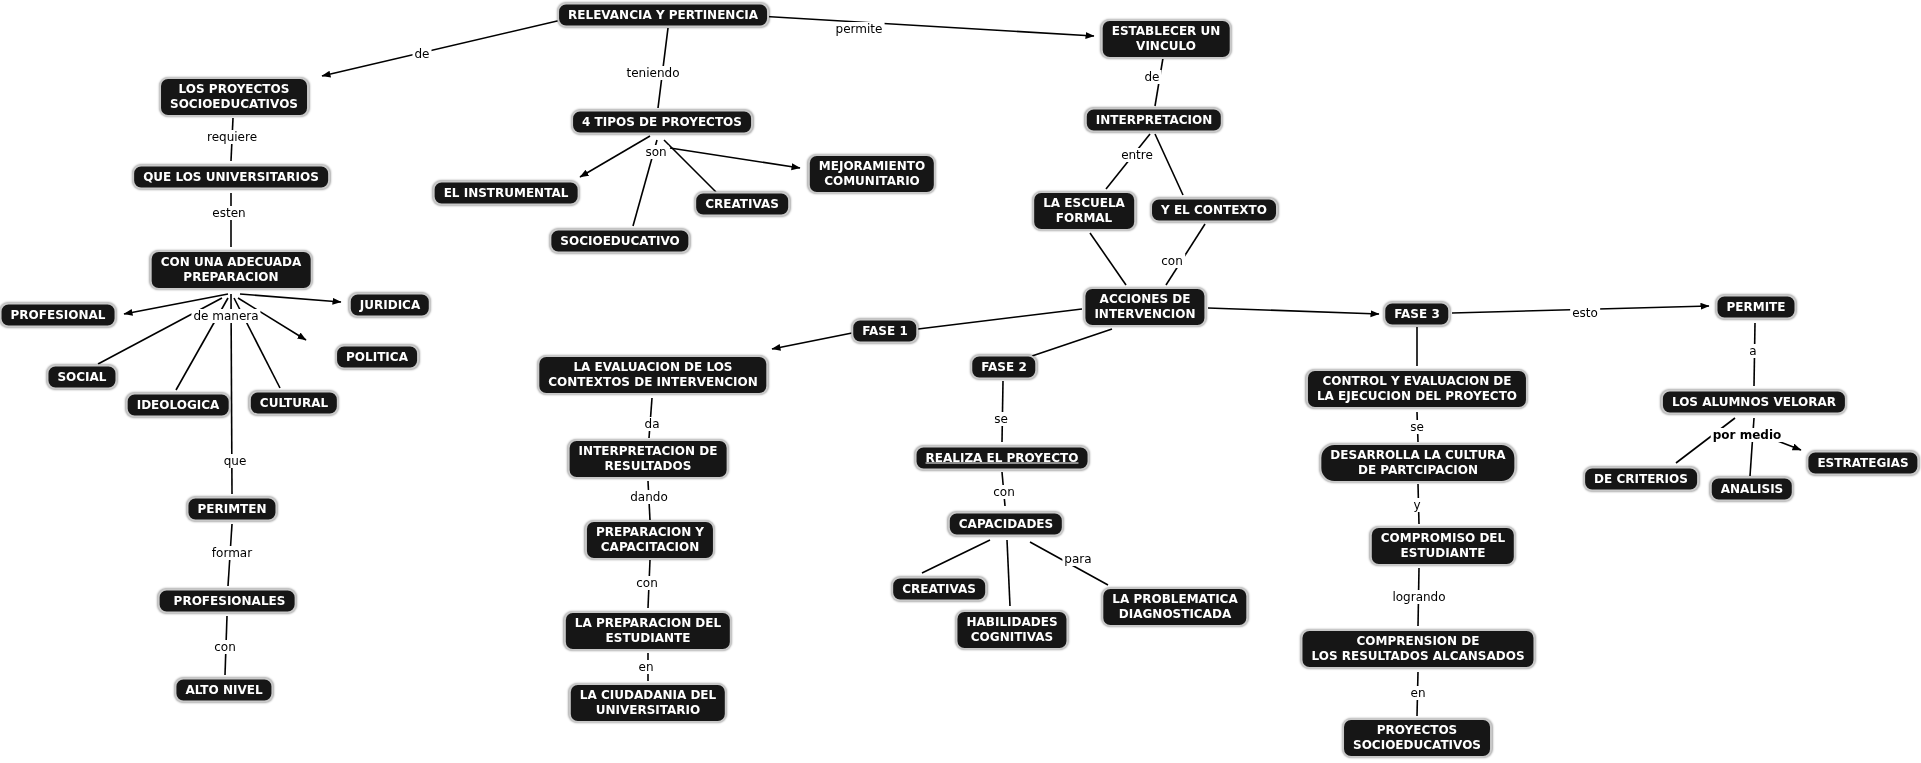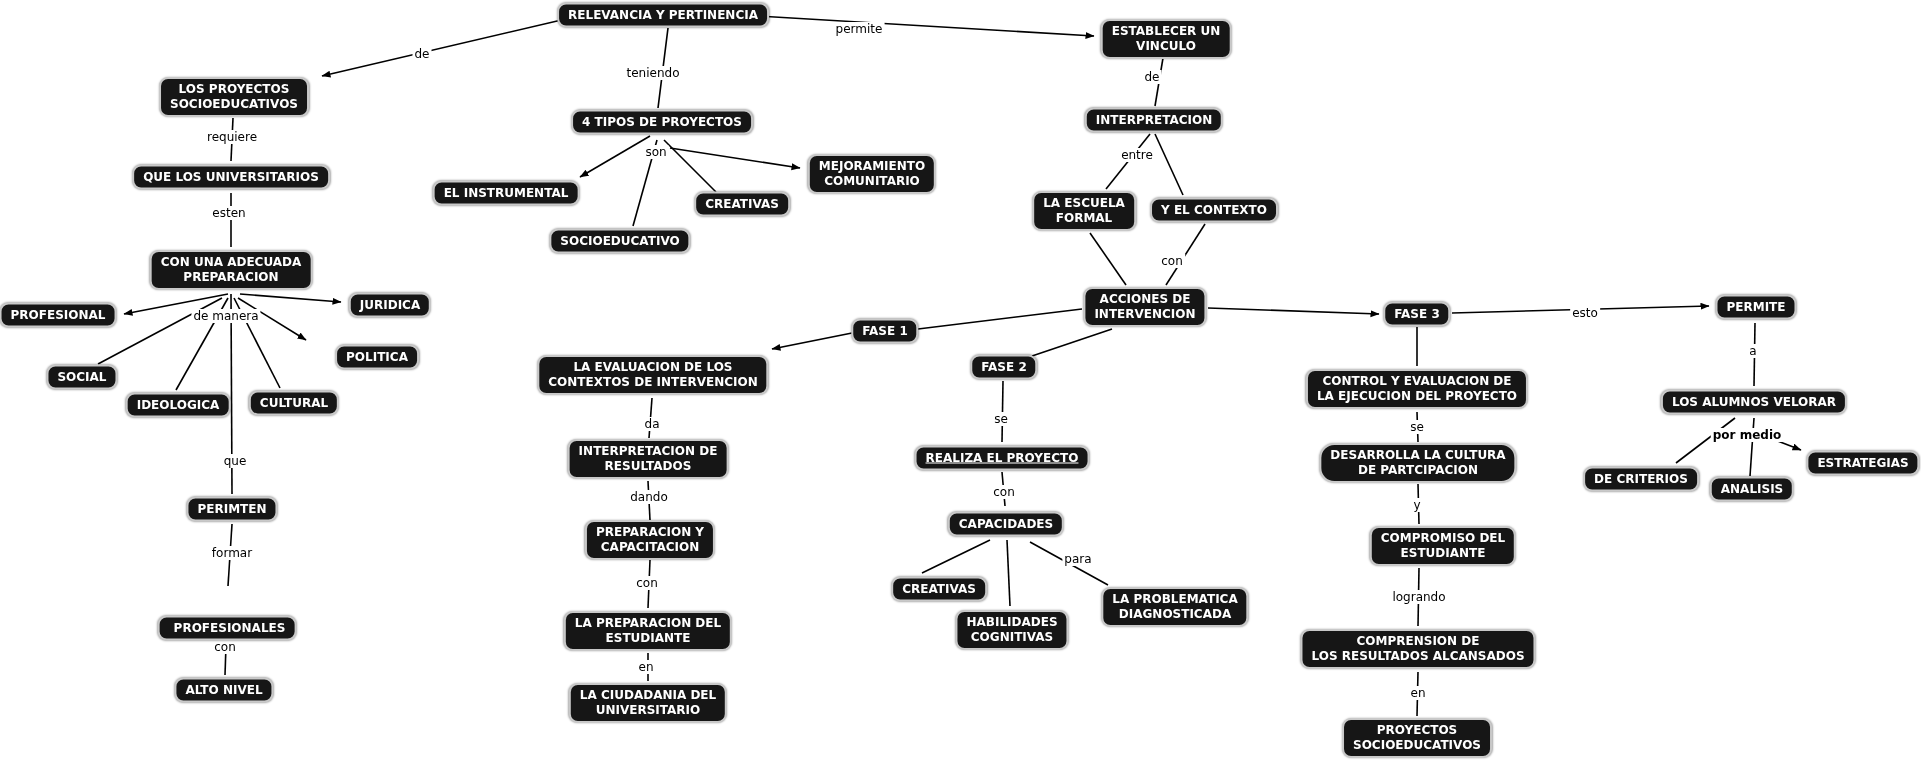--- a/index.html
+++ b/index.html
@@ -172,21 +172,21 @@
       <div class="node" style="left: 1752px; top: 489px;">ANALISIS</div>
       <div class="node" style="left: 232px; top: 509px;">PERIMTEN</div>
       <div class="node" style="left: 1006px; top: 524px;">CAPACIDADES</div>
       <div class="node" style="left: 650px; top: 540px;">PREPARACION Y
 CAPACITACION</div>
       <div class="node" style="left: 1443px; top: 546px;">COMPROMISO DEL
 ESTUDIANTE</div>
       <div class="node" style="left: 915px; top: 589px; margin-left: 24px;">CREATIVAS</div>
       <div class="node" style="left: 1175px; top: 607px;">LA PROBLEMATICA
 DIAGNOSTICADA</div>
-      <div class="node" style="left: 227px; top: 628px; padding-left: 14px;">PROFESIONALES</div>
+      <div class="node" style="left: 227px; top: 601px; padding-left: 14px;">PROFESIONALES</div>
       <div class="node" style="left: 1012px; top: 630px;">HABILIDADES
 COGNITIVAS</div>
       <div class="node" style="left: 648px; top: 631px;">LA PREPARACION DEL
 ESTUDIANTE</div>
       <div class="node" style="left: 1418px; top: 649px;">COMPRENSION DE
 LOS RESULTADOS ALCANSADOS</div>
       <div class="node" style="left: 224px; top: 690px;">ALTO NIVEL</div>
       <div class="node" style="left: 648px; top: 703px;">LA CIUDADANIA DEL
 UNIVERSITARIO</div>
       <div class="node" style="left: 1417px; top: 738px;">PROYECTOS

